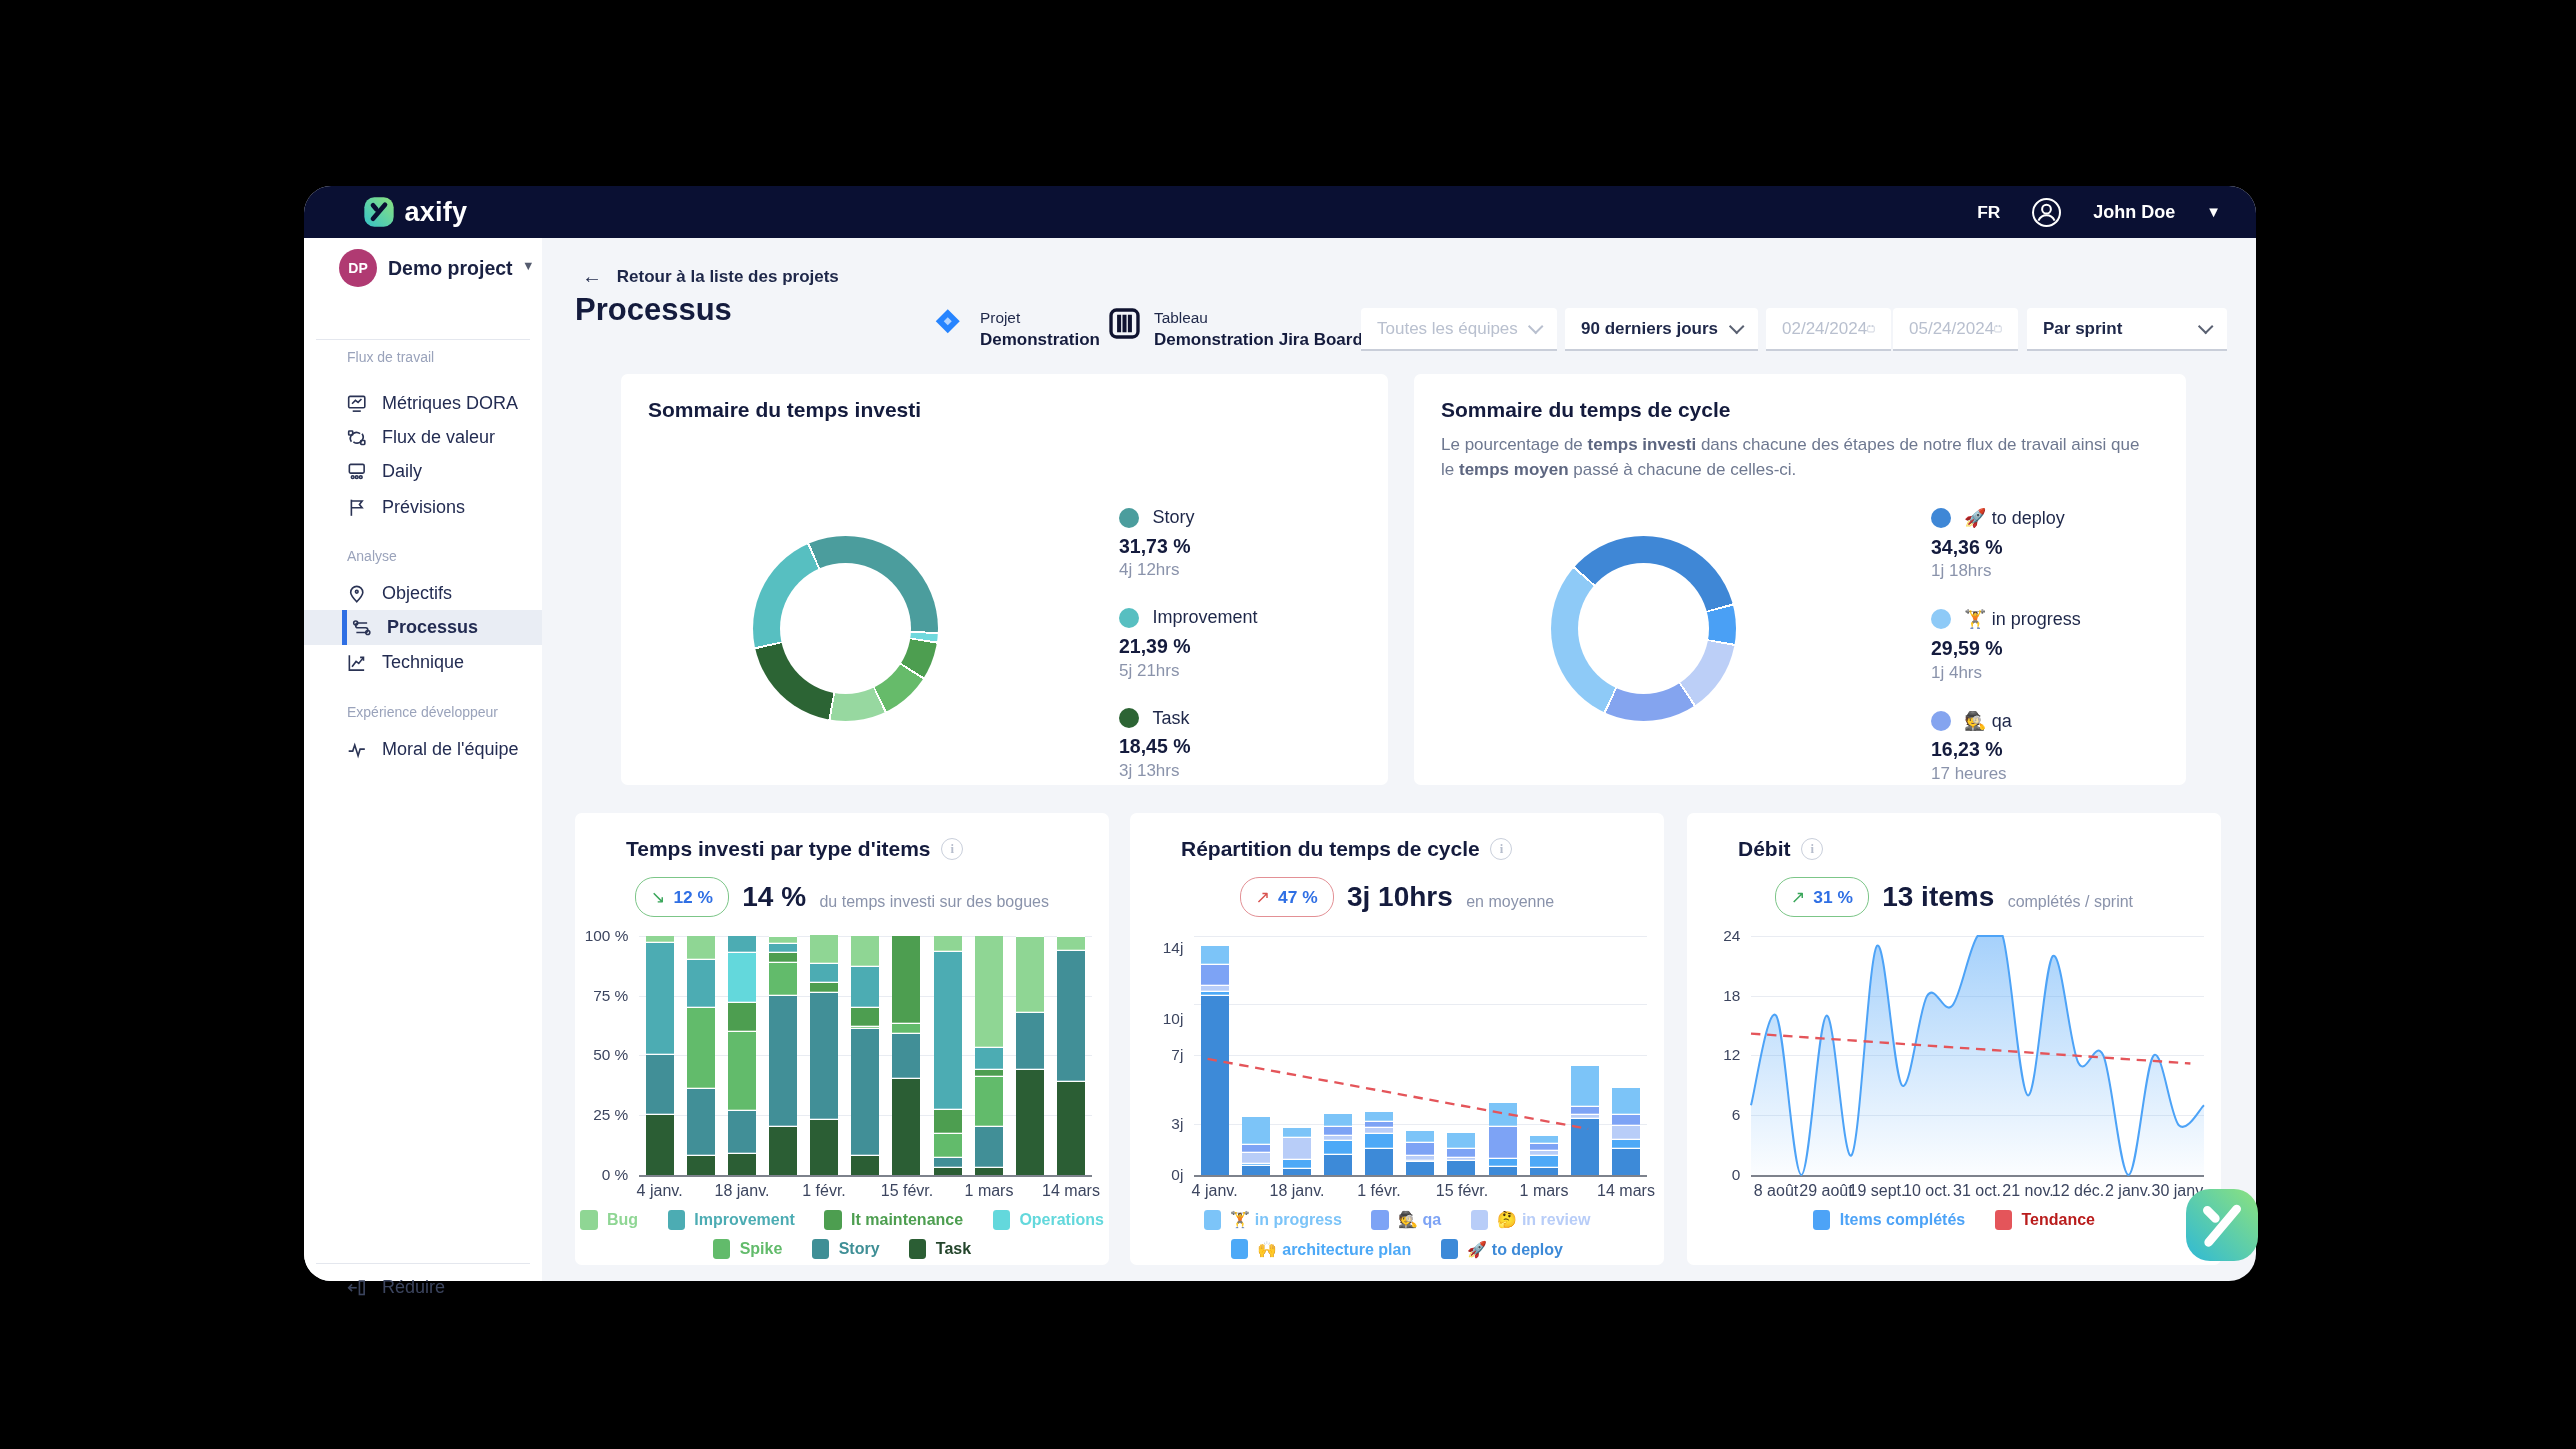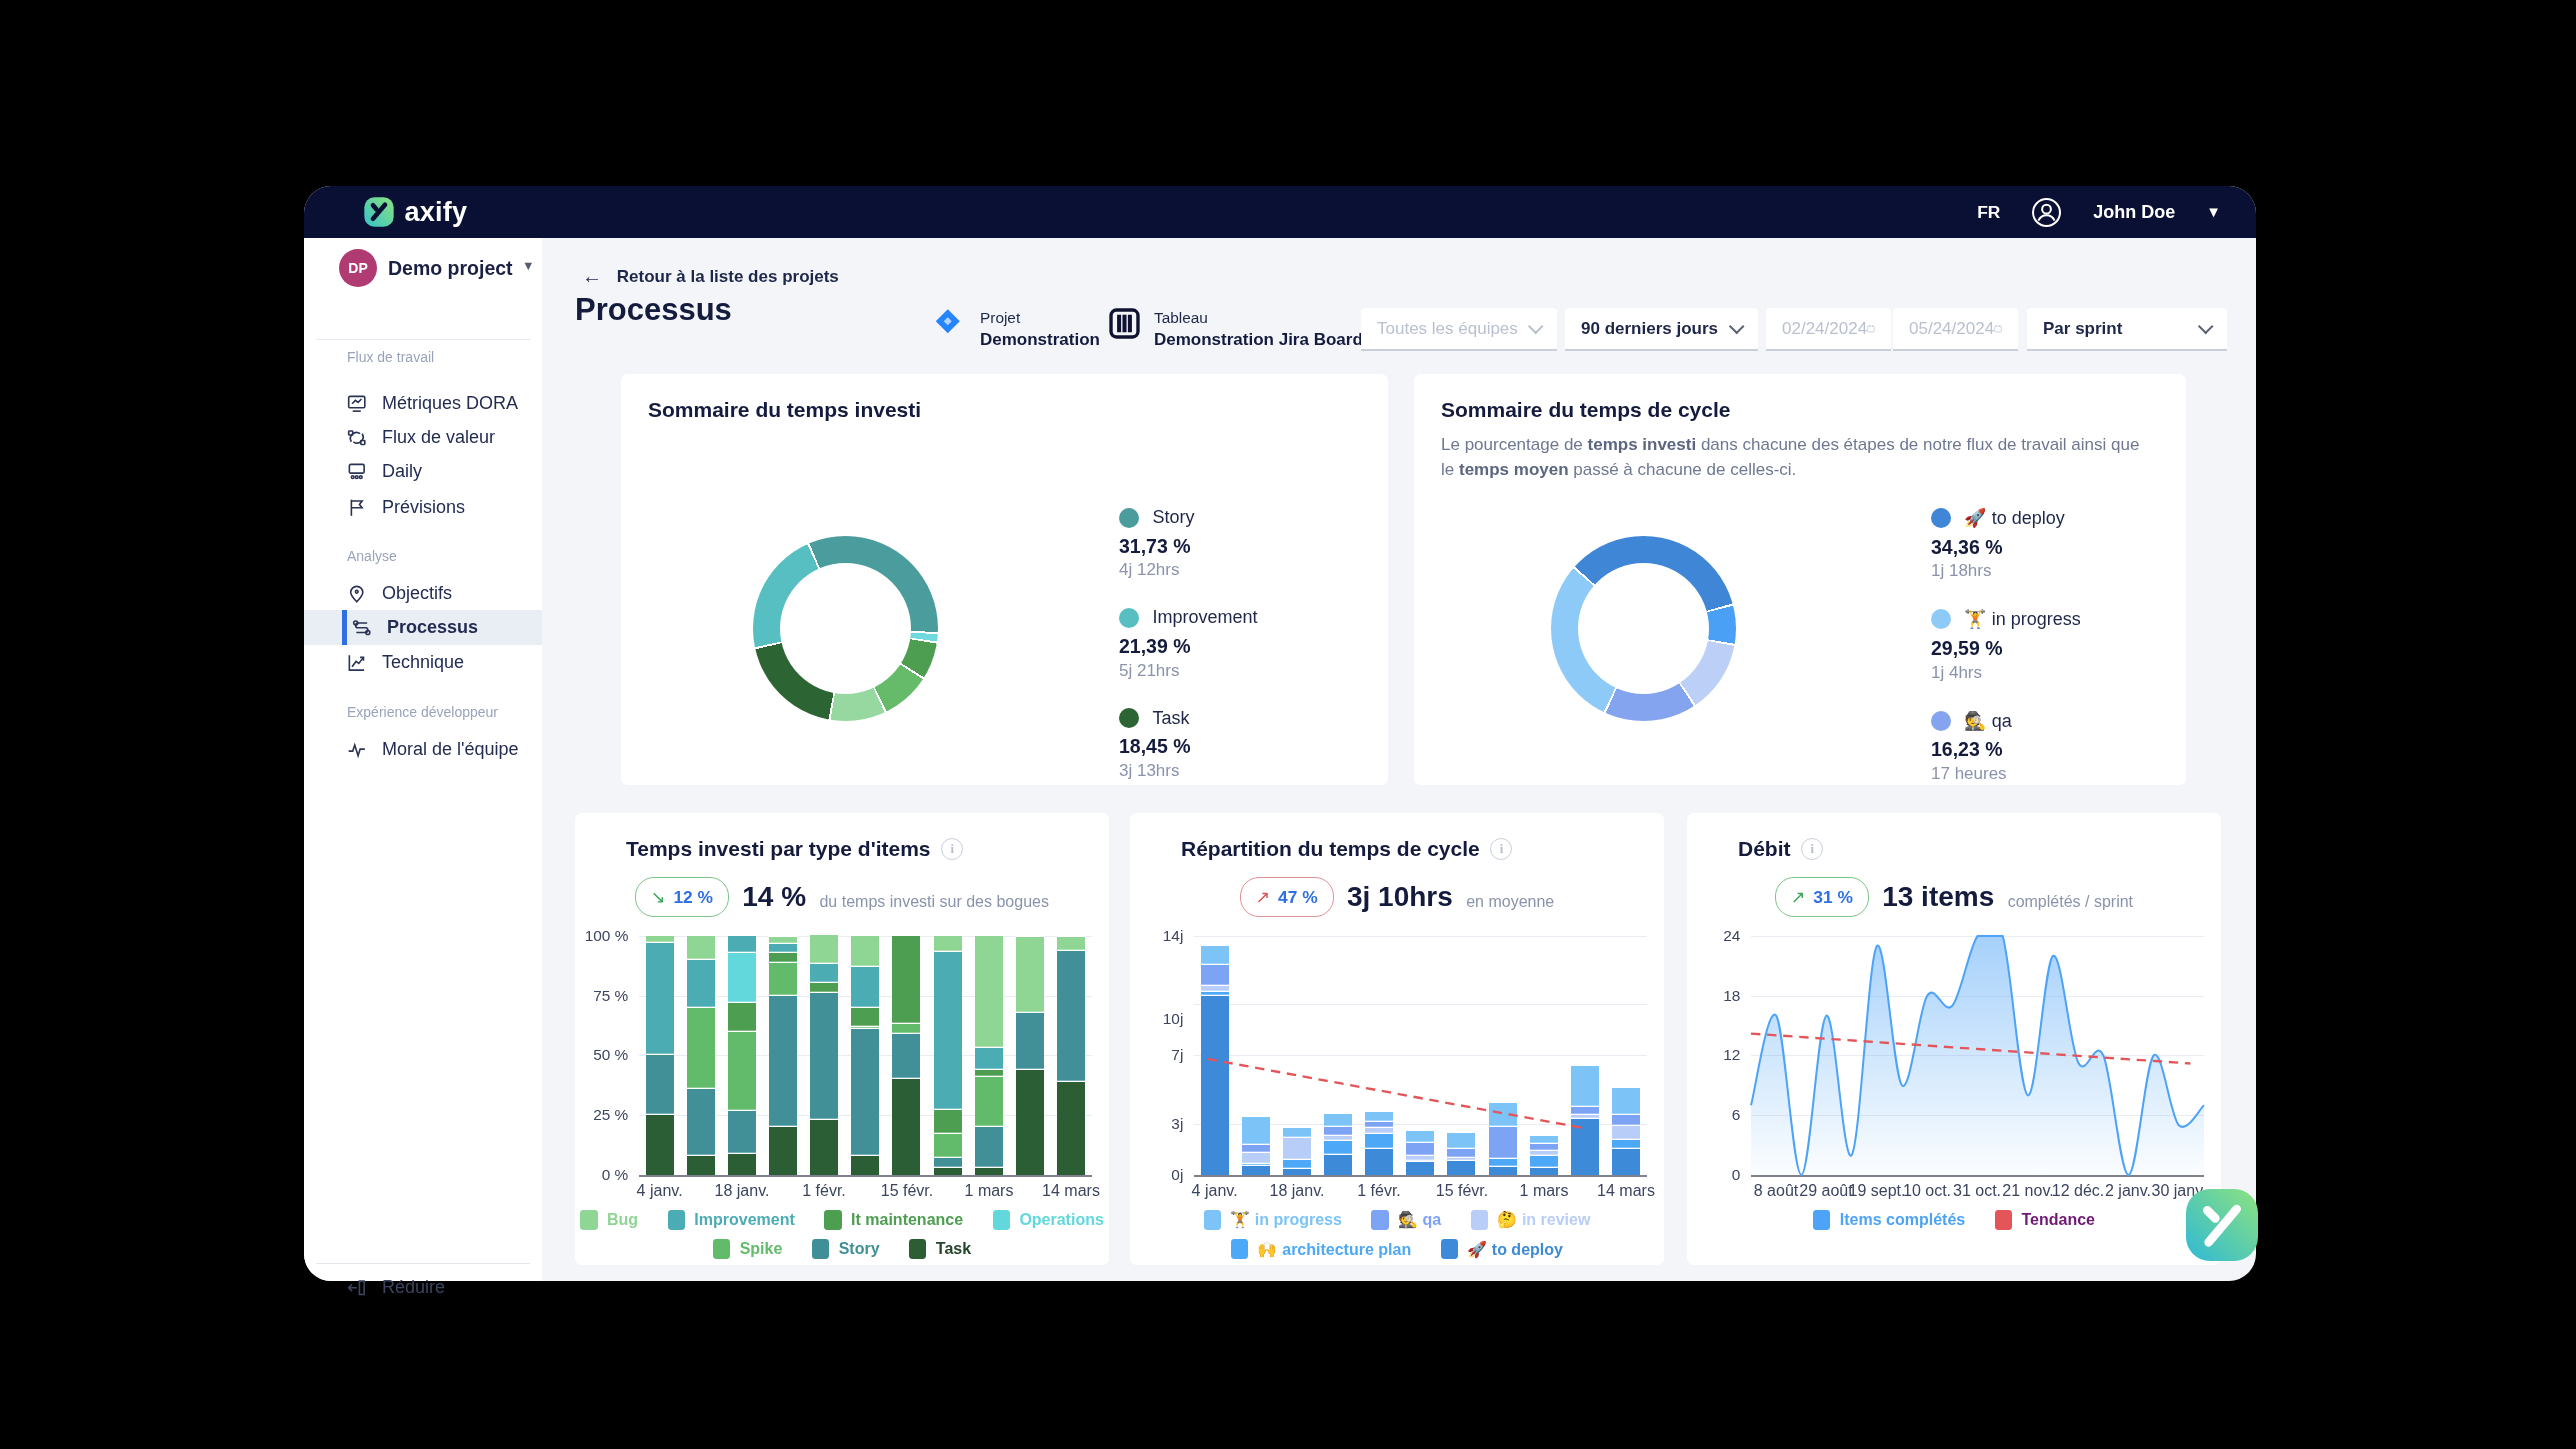--- a/index.html
+++ b/index.html
@@ -509,21 +509,21 @@
       <div class="stat-row">
         <span class="badge red">
             <span class="arrow">↗</span>
             <span class="val">47 %</span>
           </span>
         <span class="stat-big">3j 10hrs</span>
         <span class="stat-sub">en moyenne</span>
       </div>
       <div class="plot">
           <div class="grid" style="top: 0px;"></div>
-          <span class="ytick" style="top: 0px;">14j</span>
+          <span class="ytick" style="top: 12px;">14j</span>
           <div class="grid" style="top: 68px;"></div>
           <span class="ytick" style="top: 68px; margin-top: 15px;">10j</span>
           <div class="grid" style="top: 119px;"></div>
           <span class="ytick" style="top: 119px;">7j</span>
           <div class="grid" style="top: 188px;"></div>
           <span class="ytick" style="top: 188px;">3j</span>
           <span class="ytick" style="top: 239px;">0j</span>
           <div class="bar" style="left: 6.5px; width: 28px;">
             <div class="seg" style="height: 179px; background: rgb(61, 138, 216); box-shadow: rgb(255, 255, 255) 0px -1.3px 0px;"></div>
             <div class="seg" style="height: 4.3px; background: rgb(77, 169, 247); box-shadow: rgb(255, 255, 255) 0px -1.3px 0px;"></div>
@@ -682,21 +682,21 @@
           </svg>
         </div>
       <div class="legend-rows">
           <div class="lrow">
             <span class="litem">
               <span class="sw" style="background: rgb(77, 163, 247);"></span>
               <span style="color: rgb(77, 163, 247);">Items complétés</span>
             </span>
             <span class="litem">
               <span class="sw" style="background: rgb(228, 85, 90);"></span>
-              <span style="color: #701a75;">Tendance</span>
+              <span style="color: #b91c1c;">Tendance</span>
             </span>
           </div>
         </div>
     </div>
 
   </div>
 
   <div class="float-logo">
     <svg width="72" height="72" viewBox="0 0 108 108">
       <defs>

